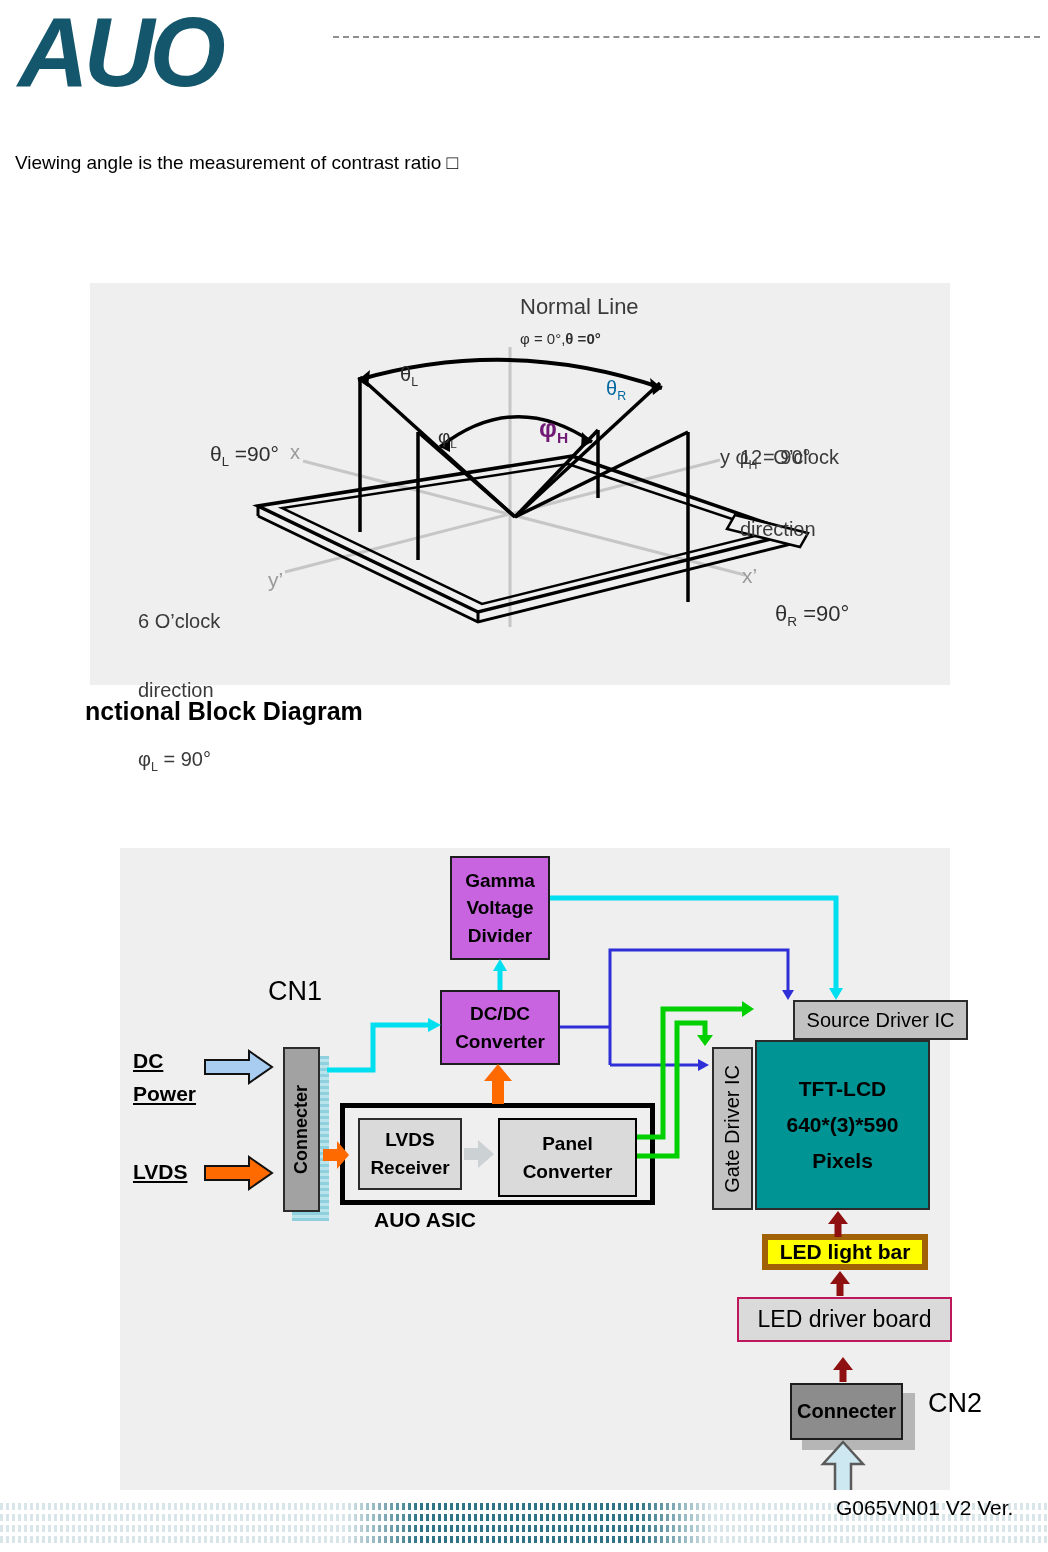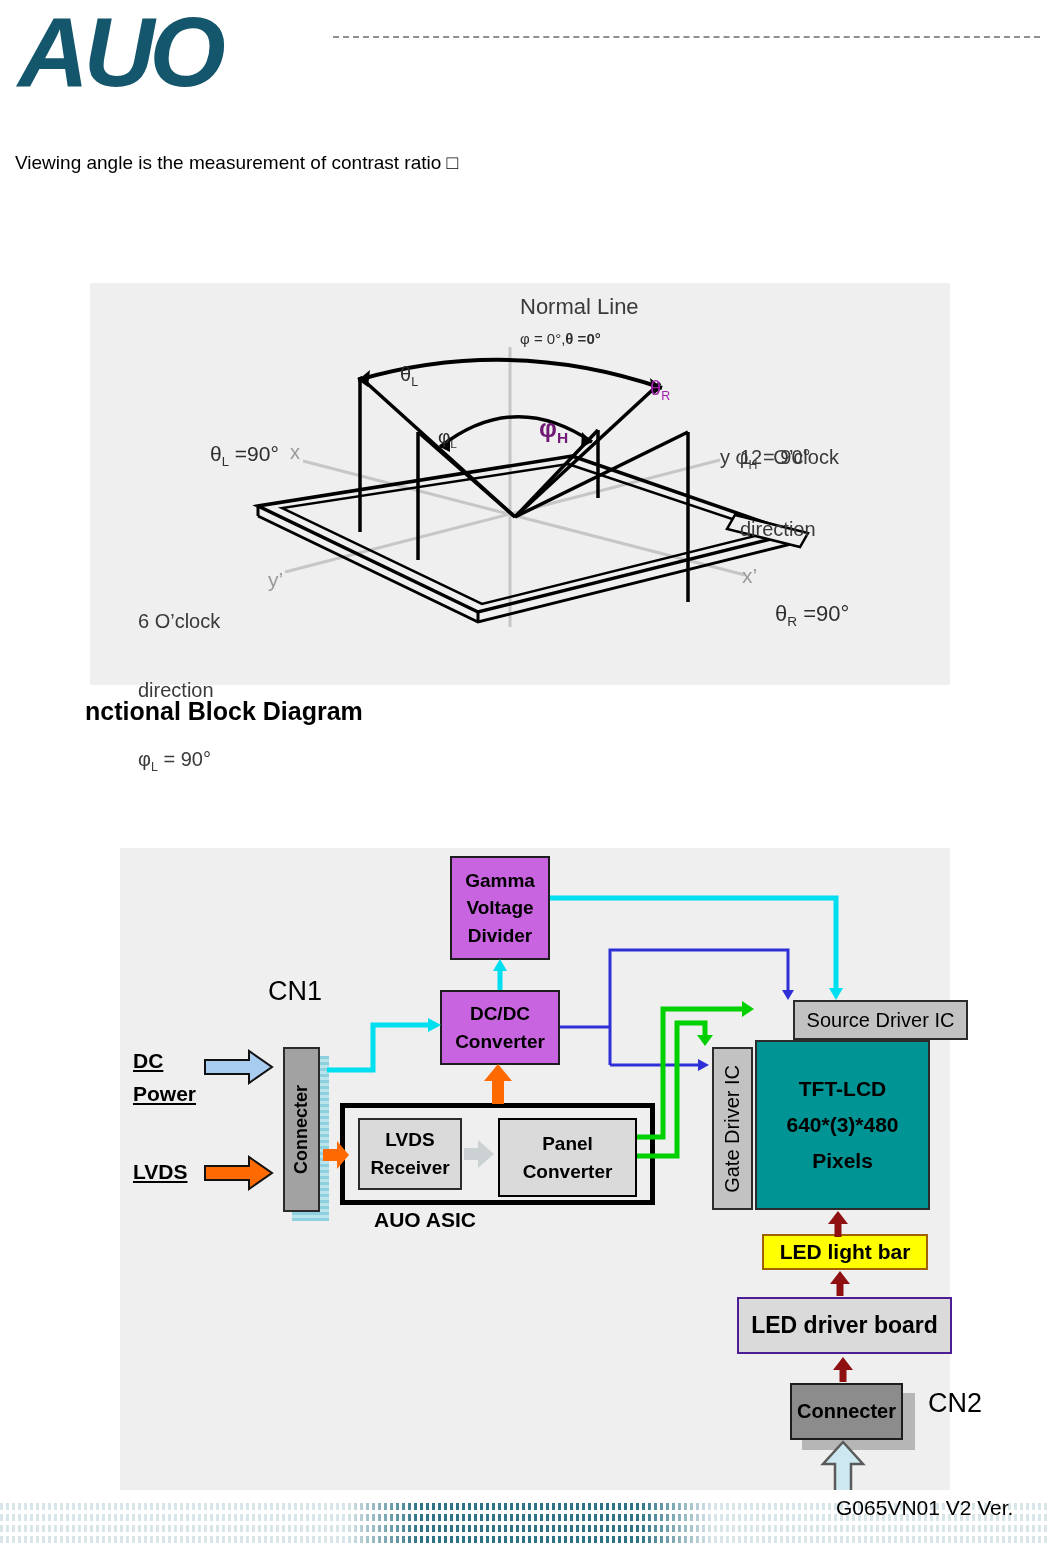--- a/index.html
+++ b/index.html
@@ -72,21 +72,21 @@
         <polygon points="268,97 280,87 278,104"></polygon>
         <polygon points="572,105 560,95 563,112"></polygon>
         <polygon points="350,164 360,154 360,169"></polygon>
         <polygon points="502,159 492,149 491,165"></polygon>
       </g>
     </svg>
 
     <div class="lab" style="left:430px;top:11px;font-size:22px;color:#3a3a3a;">Normal Line</div>
     <div class="lab" style="left:430px;top:47px;font-size:15px;color:#2e2e2e;"><span>φ = 0°,</span><span style="font-weight:bold;">θ =0°</span></div>
     <div class="lab" style="left:310px;top:80px;font-size:20px;color:#2e2e2e;"><span>θ</span><sub>L</sub></div>
-    <div class="lab" style="left:560px;top:94px;font-size:20px;color:#a21caf;"><span>θ</span><sub>R</sub></div>
+    <div class="lab" style="left:516px;top:94px;font-size:20px;color:#0369a1;"><span>θ</span><sub>R</sub></div>
     <div class="lab" style="left:348px;top:143px;font-size:19px;color:#2e2e2e;"><span>φ</span><sub>L</sub></div>
     <div class="lab" style="left:449px;top:131px;font-size:25px;color:#701a75;font-weight:bold;"><span>φ</span><sub>H</sub></div>
 
     <div class="lab" style="left:650px;top:114px;font-size:20px;color:#3a3a3a;line-height:24px;">
       <div>12  O’clock</div>
       <div>direction</div>
     </div>
     <div class="lab" style="left:630px;top:163px;font-size:20px;color:#3a3a3a;"><span>y φ</span><sub>H</sub><span> = 90°</span></div>
 
     <div class="lab" style="left:120px;top:159px;font-size:21px;color:#2e2e2e;"><span>θ</span><sub>L</sub><span> =90°</span></div>
@@ -152,28 +152,28 @@
 
     <div class="box" style="left:635px;top:152px;width:175px;height:40px;z-index:2;background:#c2c2c2;
          border:2px solid #2b2b2b;font-size:20px;margin-left:38px;">Source Driver IC</div>
     <div class="box" style="left:592px;top:199px;width:41px;height:163px;z-index:2;background:#c2c2c2;
          border:2px solid #2b2b2b;">
       <span class="vert" style="font-size:20px;">Gate Driver IC</span>
     </div>
     <div class="box" style="left:635px;top:192px;width:175px;height:170px;z-index:2;background:#009494;
          border:2px solid #2b2b2b;font-weight:bold;font-size:21px;line-height:1.7;">
       <span>TFT-LCD</span>
-      <span>640*(3)*480</span>
+      <span>640*(3)*590</span>
       <span>Pixels</span>
     </div>
 
     <div class="box" style="left:642px;top:386px;width:166px;height:36px;z-index:2;background:#ffff00;
-         border:2px solid #a16207;font-weight:bold;font-size:21px;">LED light bar</div>
-    <div class="box" style="left:617px;top:449px;width:215px;height:57px;z-index:2;background:#dadada;
-         border:2px solid #4c1d95;font-weight:bold;font-size:23px;">LED driver board</div>
+         border:6px solid #a16207;font-weight:bold;font-size:21px;">LED light bar</div>
+    <div class="box" style="left:617px;top:449px;width:215px;height:45px;z-index:2;background:#dadada;
+         border:2px solid #be185d;font-weight:normal;font-size:23px;">LED driver board</div>
     <div class="box" style="left:670px;top:535px;width:113px;height:57px;z-index:2;background:#8c8c8c;
          border:2px solid #1d1d1d;font-weight:bold;font-size:20px;">Connecter</div>
     <div class="abs" style="left:808px;top:540px;font-size:27px;z-index:4;">CN2</div>
 
     <svg width="830" height="642" viewBox="0 0 830 642" style="position:absolute;left:0;top:0;z-index:3;">
 
       <g stroke="#00dff0" stroke-width="5" fill="none">
         <path d="M430 50 H716 V141"></path>
         <path d="M380 142 V122"></path>
         <path d="M207 222 H253 V177 H309"></path>

